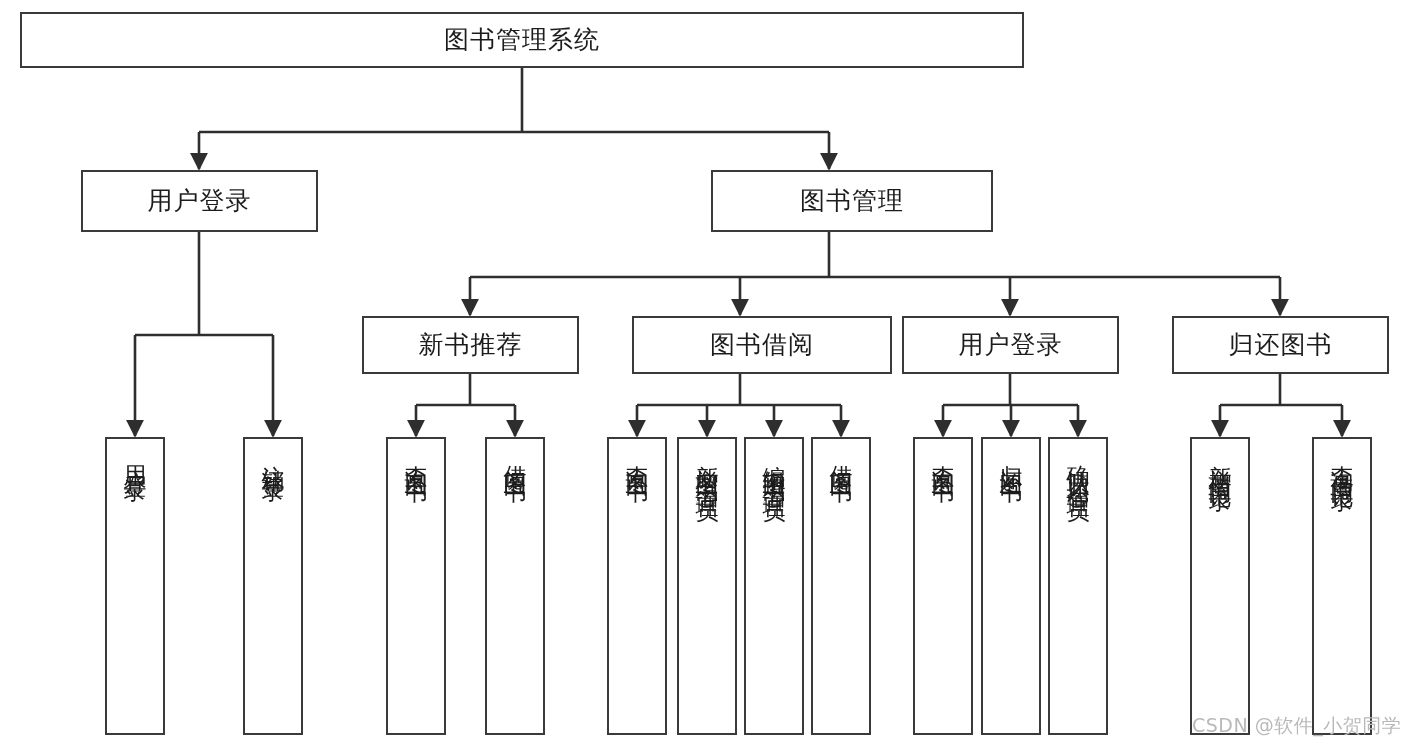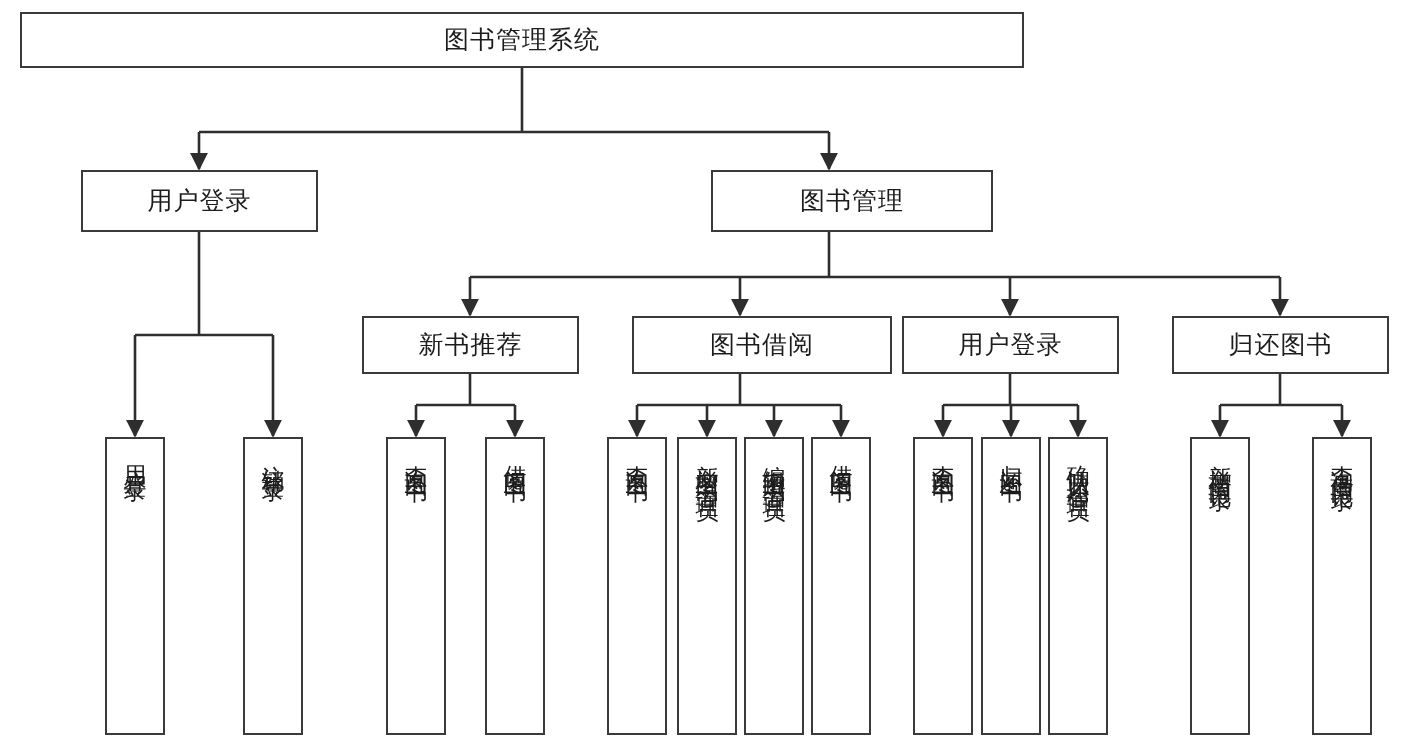--- a/index.html
+++ b/index.html
@@ -175,14 +175,15 @@
         <span class="v-label">确认归还（管理员）</span>
       </div>
       <div class="node v-node" style="left: 1190px; top: 437px; width: 60px; height: 298px;">
         <span class="v-label">新增借阅记录</span>
       </div>
       <div class="node v-node" style="left: 1312px; top: 437px; width: 60px; height: 298px;">
         <span class="v-label">查询借阅记录</span>
       </div>
     </div>
 
+  <div class="watermark" style="left: 1192px; top: 713px;">CSDN @软件_小贺同学</div>
 
 </div>
 
 </body></html>

